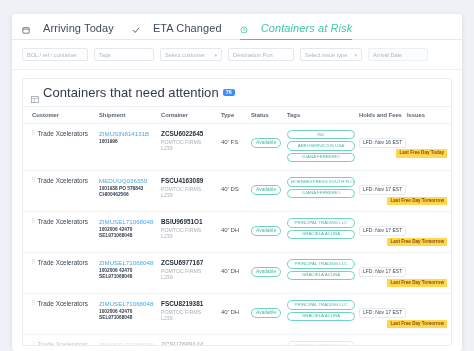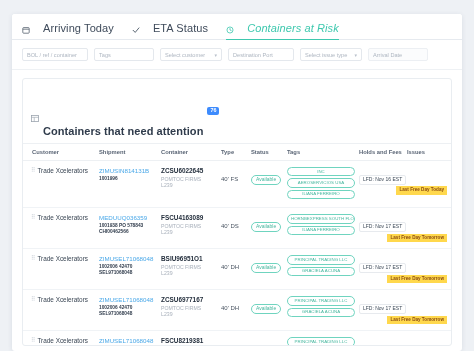--- a/index.html
+++ b/index.html
@@ -80,21 +80,21 @@
     height: 268px;
     overflow: hidden;
     position: relative;
   }
   .card-head {
     display: flex; align-items: center; gap: 4px;
     padding: 6px 8px 6px 8px;
     border-bottom: 1px solid #edf0f3;
   }
   .grid-icon { width: 8px; height: 7px; display: block; }
-  .card-title { font-size: 11px; color: #2f3b4b; font-weight: bold; letter-spacing: .05px; margin-top: 40px; }
+  .card-title { font-size: 13px; color: #2f3b4b; font-weight: normal; letter-spacing: .05px; }
   .count-badge {
     background: #3d8bfd; color: #fff;
     font-size: 5.4px; font-weight: bold;
     border-radius: 2px;
     padding: 1px 3px 1.5px 3px;
     line-height: 1;
   }
 
   
   table { width: 100%; border-collapse: collapse; table-layout: fixed; }
@@ -205,21 +205,21 @@
         </span>
         <span class="tlabel">Arriving Today</span>
       </div>
 
       <div class="tab">
         <span class="ticon">
           <svg viewBox="0 0 10 10" width="8" height="8">
               <polyline points="1,5 4,8 9,2" fill="none" stroke="#55616f" stroke-width="1.2"></polyline>
             </svg>
         </span>
-        <span class="tlabel">ETA Status</span>
+        <span class="tlabel">ETA Changed</span>
       </div>
 
       <div class="tab active">
         <span class="ticon">
           <svg viewBox="0 0 10 10" width="8" height="8">
               <circle cx="5" cy="5" r="3.8" fill="none" stroke="#3ec8ae" stroke-width="1"></circle>
               <line x1="5" y1="5" x2="5" y2="2.6" stroke="#3ec8ae" stroke-width="1"></line>
               <line x1="5" y1="5" x2="7" y2="6" stroke="#3ec8ae" stroke-width="1"></line>
             </svg>
         </span>

